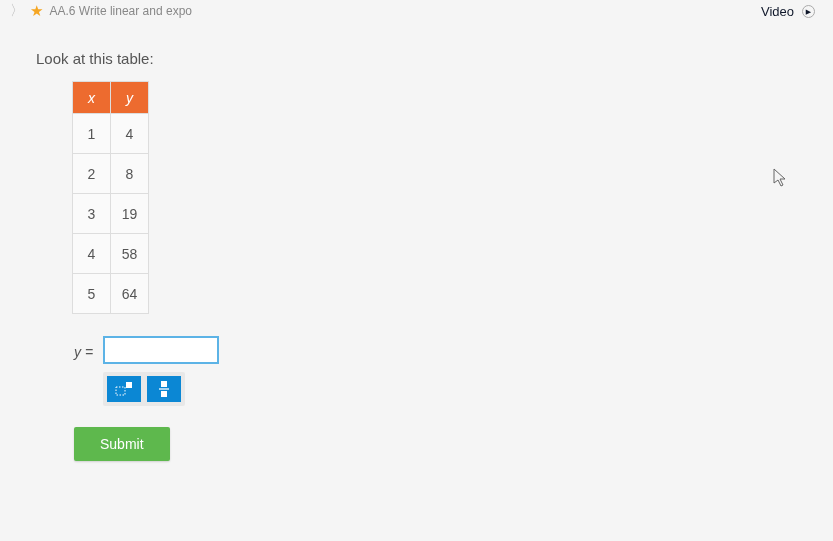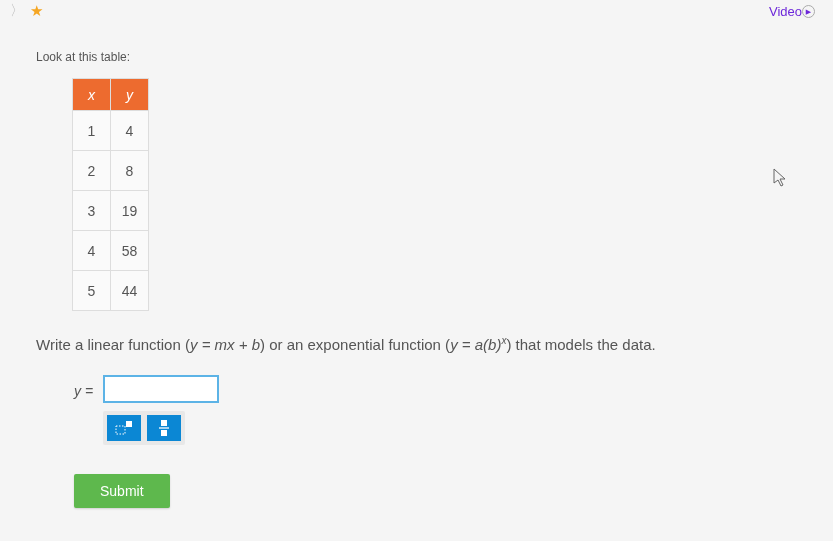--- a/index.html
+++ b/index.html
@@ -24,39 +24,39 @@
     .topbar-left {
       display: flex;
       align-items: center;
       gap: 6px;
     }
     .bracket { color: #bbb; font-size: 14px; }
     .star { color: #f5a623; font-size: 15px; }
     .video-link {
       display: flex;
       align-items: center;
-      gap: 0;
-      color: #6d28d9;
+      gap: 8px;
+      color: #0f172a;
       font-size: 13px;
     }
     .play-icon {
       width: 13px; height: 13px;
       border: 1px solid #aaa;
       border-radius: 50%;
       display: inline-flex;
       align-items: center;
       justify-content: center;
       font-size: 7px;
       line-height: 1;
     }
     .content {
       padding: 24px 36px;
     }
     .prompt1 {
-      font-size: 12px;
+      font-size: 15px;
       color: #555;
       margin-bottom: 14px;
     }
     .data-table {
       border-collapse: collapse;
       margin-left: 36px;
       margin-bottom: 22px;
     }
     .data-table th {
       background: #ed6b2f;
@@ -127,21 +127,21 @@
       color: #fff;
       border: none;
       display: flex;
       align-items: center;
       justify-content: center;
       cursor: pointer;
       font-size: 12px;
     }
     .tool-btn svg { display: block; }
     .submit-btn {
-      margin-top: 29px;
+      margin-top: 21px;
       margin-left: 38px;
       background: #5eb84d;
       color: #fff;
       border: none;
       padding: 9px 26px;
       font-size: 14px;
       border-radius: 2px;
       cursor: pointer;
       box-shadow: 0 1px 2px rgba(0,0,0,0.15);
     }
@@ -154,20 +154,21 @@
       pointer-events: none;
     }
   </style>
 </head>
 <body>
 
 <div class="topbar">
   <div class="topbar-left">
     <span class="bracket">〉</span>
     <span class="star">★</span>
+    <span>AA.6 Write linear and expo</span>
   </div>
   <div class="video-link">
     <span>Video</span>
     <span class="play-icon">▶</span>
   </div>
 </div>
 
 <div class="content">
   <div class="prompt1">Look at this table:</div>
 
@@ -190,28 +191,25 @@
       <tr>
         <td>3</td>
         <td>19</td>
       </tr>
       <tr>
         <td>4</td>
         <td>58</td>
       </tr>
       <tr>
         <td>5</td>
-        <td>44</td>
+        <td>64</td>
       </tr>
     </tbody>
   </table>
 
-  <div class="prompt2">
-    <span>Write a linear function (</span><span class="ital">y = mx + b</span><span>) or an exponential function (</span><span class="ital"><span>y = a(b)</span><sup>x</sup></span><span>) that models the data.</span>
-  </div>
 
   <div class="answer-row">
     <div class="y-equals">y =</div>
     <div class="answer-box-wrap">
       <input class="answer-input" type="text" value="" style="">
       <div class="tool-row">
         <button class="tool-btn" title="exponent">
           <svg width="20" height="16" viewBox="0 0 20 16">
             <rect x="2" y="6" width="9" height="8" fill="none" stroke="#fff" stroke-dasharray="1.5 1.5" stroke-width="1"></rect>
             <rect x="12" y="1" width="6" height="6" fill="#fff"></rect>

